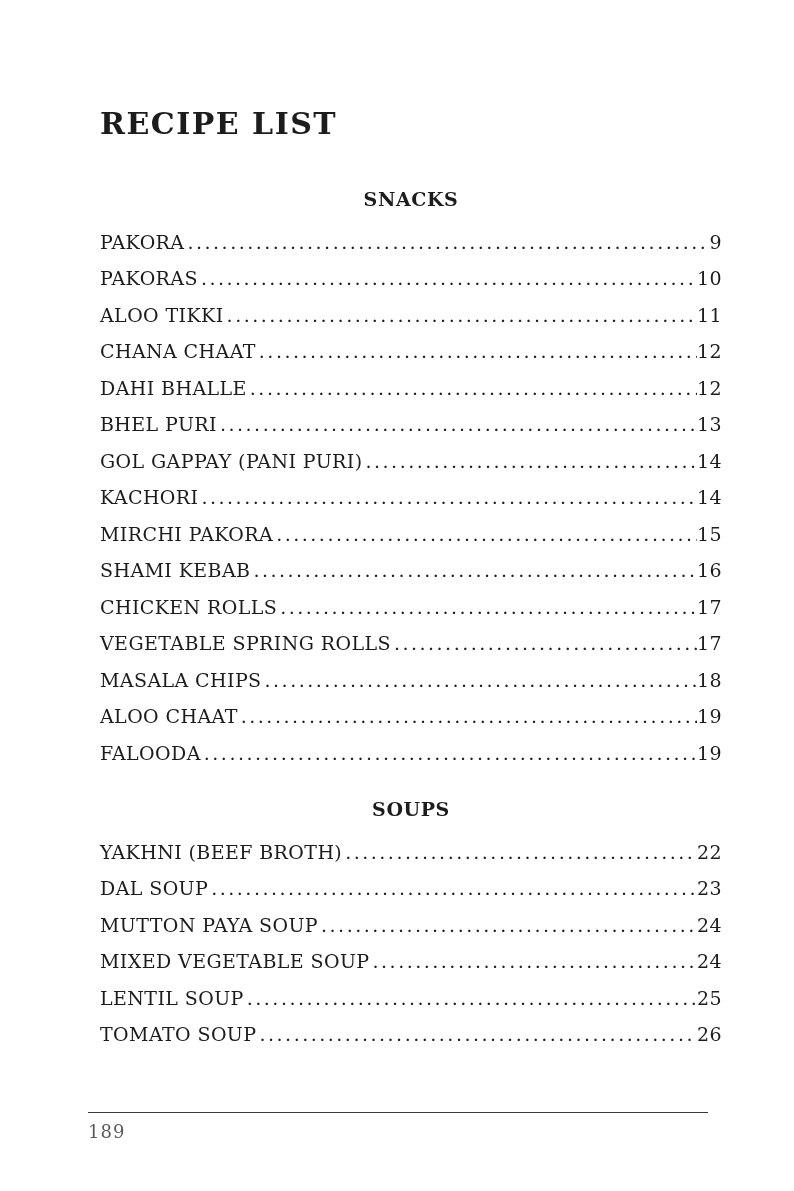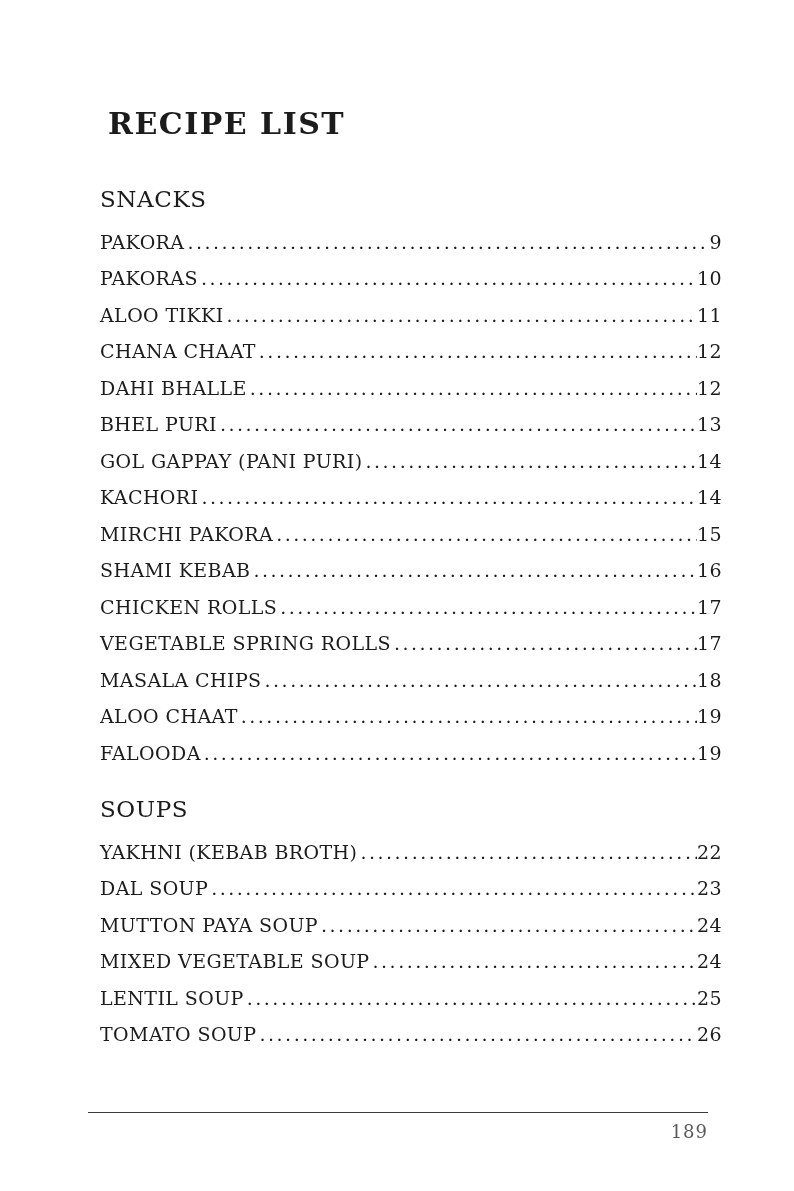--- a/index.html
+++ b/index.html
@@ -8,45 +8,45 @@
     width: 794px; height: 1191px;
     background: #ffffff;
     font-family: "DejaVu Serif", "Liberation Serif", serif;
     color: #1c1c1c;
     position: relative;
     overflow: hidden;
   }
   .page { position: absolute; inset: 0; padding: 106px 72px 0 100px; }
   .title {
     font-size: 30px; font-weight: bold; letter-spacing: 1.5px;
-    margin: 0 0 40px 8px; line-height: 35px;
+    margin: 0 0 40px 0; line-height: 35px;
   }
   .section { margin-bottom: 20px; }
   .section-heading {
-    font-size: 23px; font-weight: normal; letter-spacing: 0.6px;
-    margin: 0 0 6px 0; line-height: 36.5px;
+    font-size: 19px; font-weight: bold; letter-spacing: 0.6px;
+    margin: 0 0 6px 0; line-height: 36.5px; text-align: center;
   }
   .entry {
     display: flex; align-items: baseline;
     font-size: 19px; letter-spacing: 0.4px; line-height: 36.5px;
     white-space: nowrap;
   }
   .entry .label { flex: 0 0 auto; }
   .dots {
     flex: 1 1 auto; overflow: hidden; white-space: nowrap;
     letter-spacing: 2.5px; padding: 0 3px;
     min-width: 0;
   }
   .dots::before {
     content: "......................................................................................................................................................";
   }
   .pagenum { flex: 0 0 auto; }
   .footer {
     position: absolute; left: 88px; right: 86px; top: 1112px;
-    text-align: right;
+    text-align: left;
   }
   .footer-rule { border-top: 1.5px solid #3a3a3a; height: 0; }
   .page-number {
     margin-top: 8px; font-size: 18px; color: #5a5a5a; letter-spacing: 1px;
   }
 </style>
 </head>
 <body>
 
 <div class="page">
@@ -130,21 +130,21 @@
       <span class="label">FALOODA</span>
       <span class="dots"></span>
       <span class="pagenum">19</span>
     </div>
   </div>
 
   <div class="section">
     <h2 class="section-heading">SOUPS</h2>
 
     <div class="entry">
-      <span class="label">YAKHNI (KEBAB BROTH)</span>
+      <span class="label">YAKHNI (BEEF BROTH)</span>
       <span class="dots"></span>
       <span class="pagenum">22</span>
     </div>
     <div class="entry">
       <span class="label">DAL SOUP</span>
       <span class="dots"></span>
       <span class="pagenum">23</span>
     </div>
     <div class="entry">
       <span class="label">MUTTON PAYA SOUP</span>

